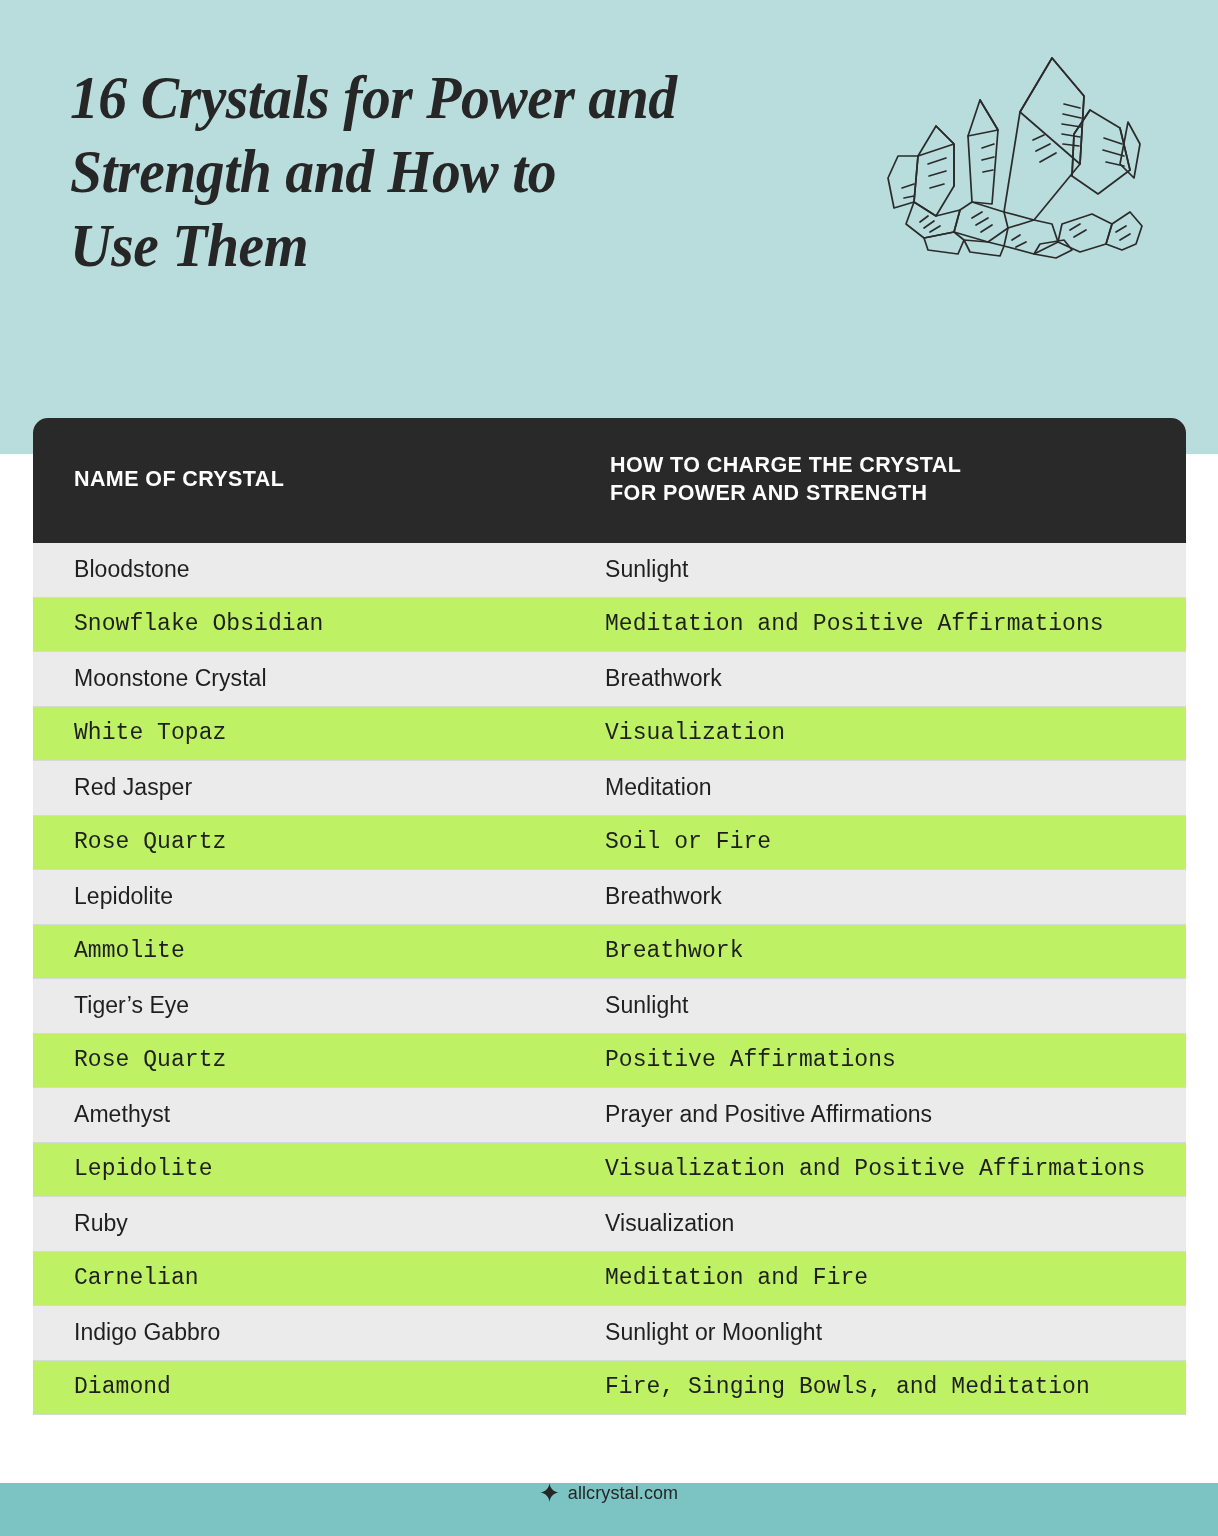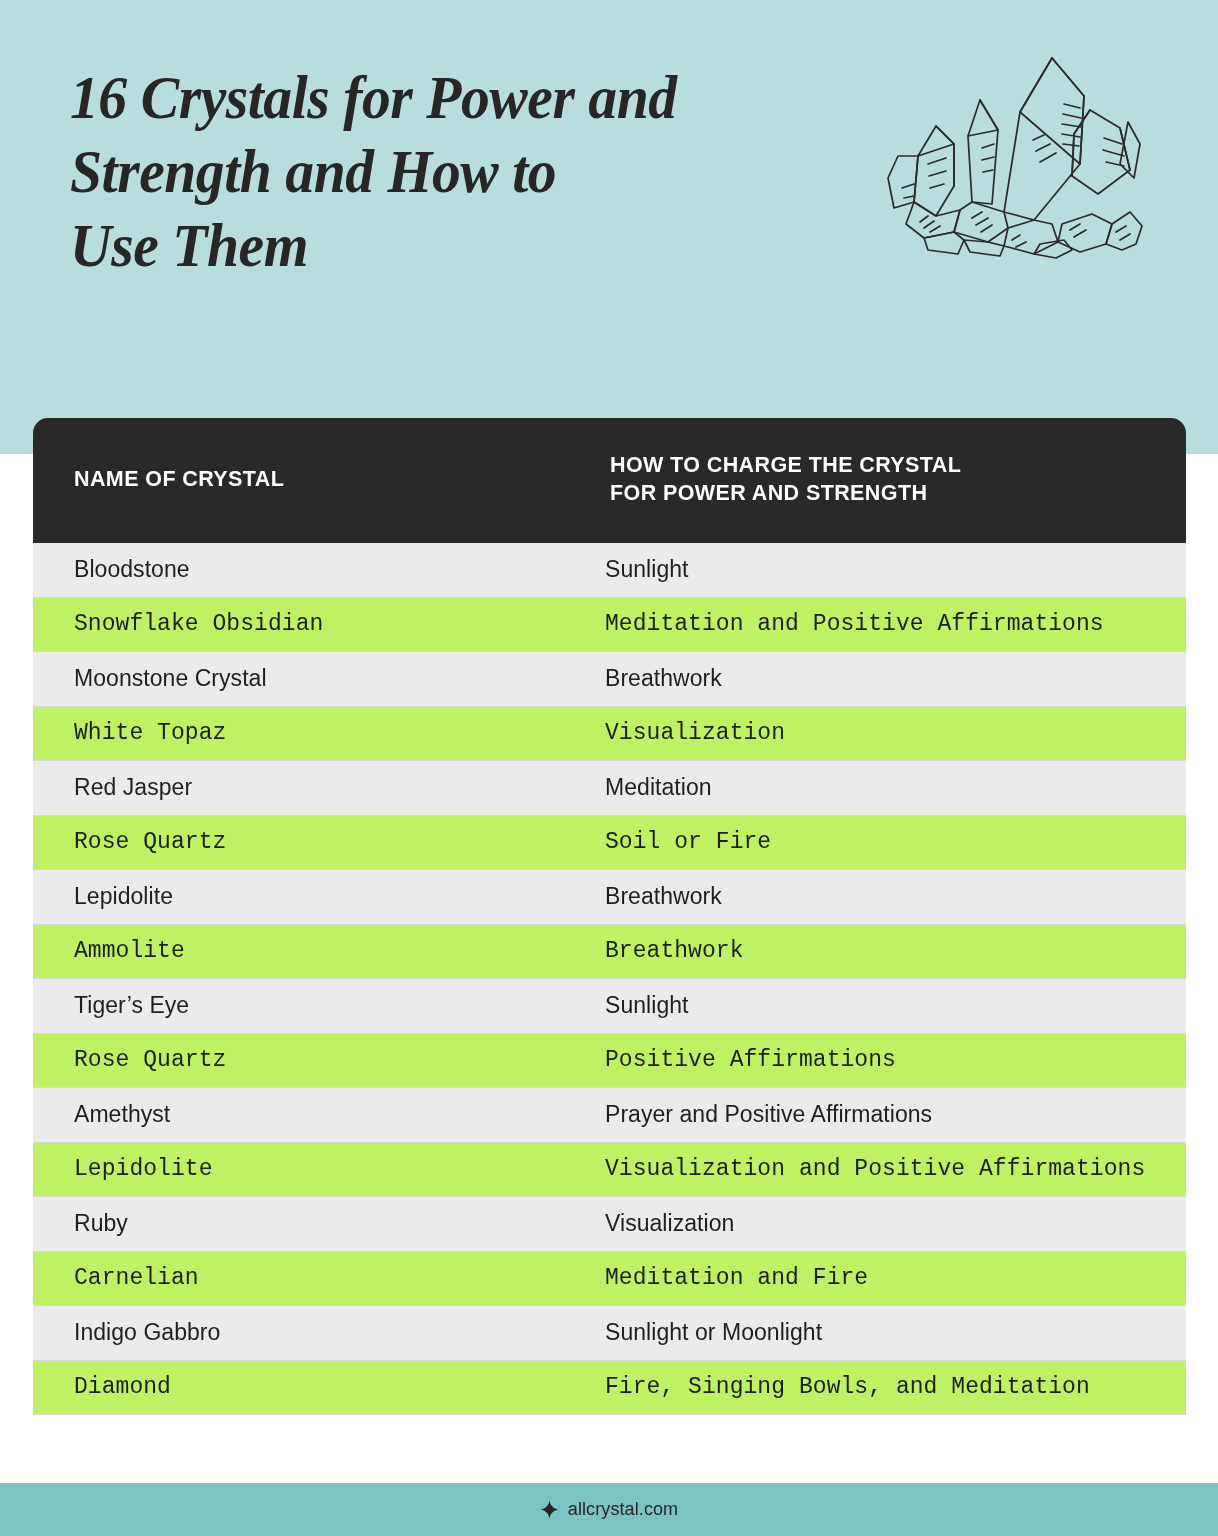--- a/index.html
+++ b/index.html
@@ -95,21 +95,20 @@
 
   
   .footer-band {
     position: absolute;
     left: 0;
     top: 1483px;
     width: 1218px;
     height: 53px;
     background: #7cc3c3;
     display: flex;
-    align-items: center;
     justify-content: center;
     gap: 9px;
   }
   .sparkle-icon { display: block; width: 19px; height: 19px; }
   .footer-text {
     font-size: 18px;
     color: #262626;
     letter-spacing: 0.1px;
   }
 </style>

